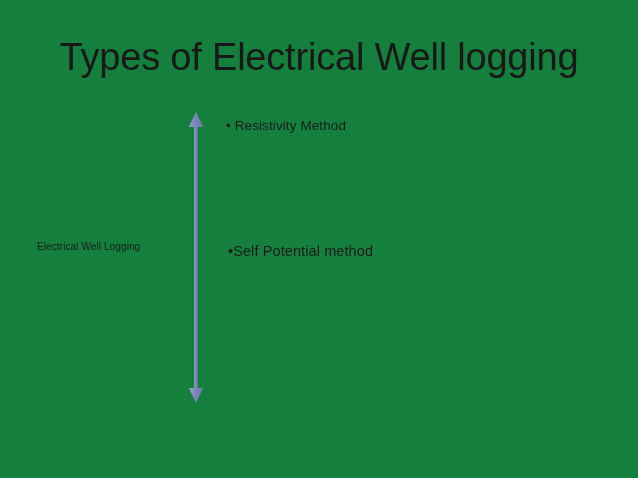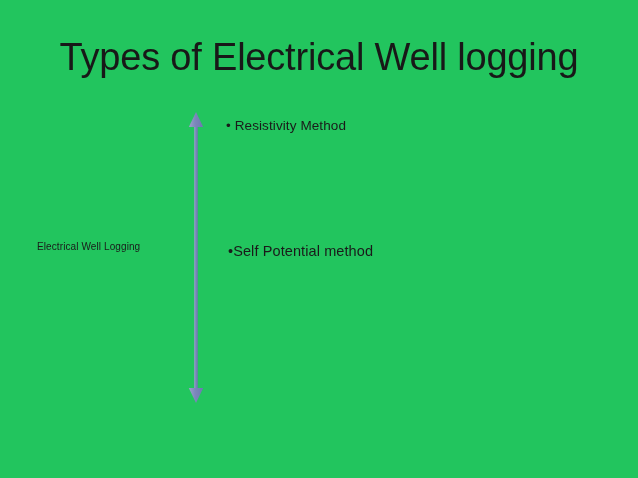--- a/index.html
+++ b/index.html
@@ -12,21 +12,21 @@
     height: 478px;
     position: relative;
     overflow: hidden;
     font-family: "Liberation Sans", sans-serif;
     -webkit-font-smoothing: antialiased;
   }
 
   #slide {
     position: absolute;
     inset: 0;
-    background: #22c55e;
+    background: #15803d;
   }
 
   
   #slide-title {
     position: absolute;
     left: 0;
     top: 34px;
     width: 638px;
     text-align: center;
     font-size: 38px;

